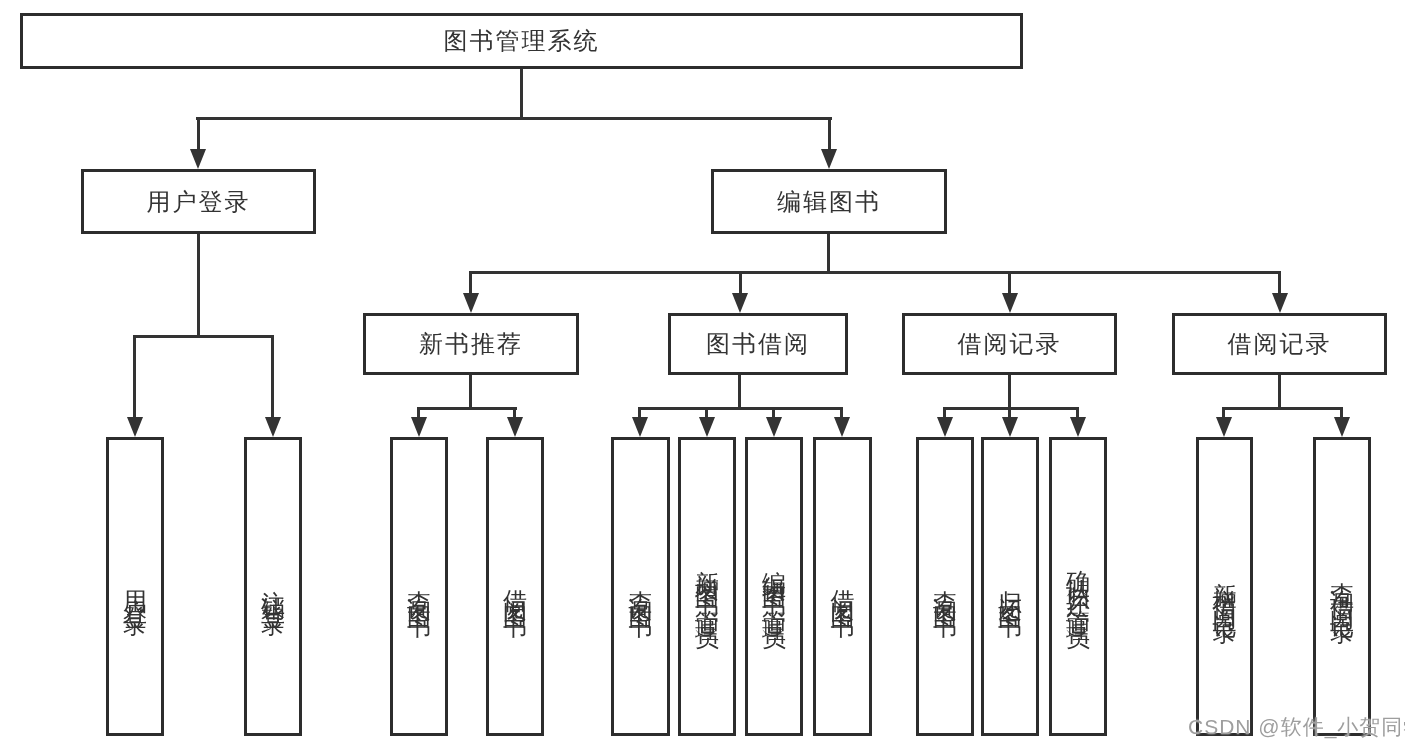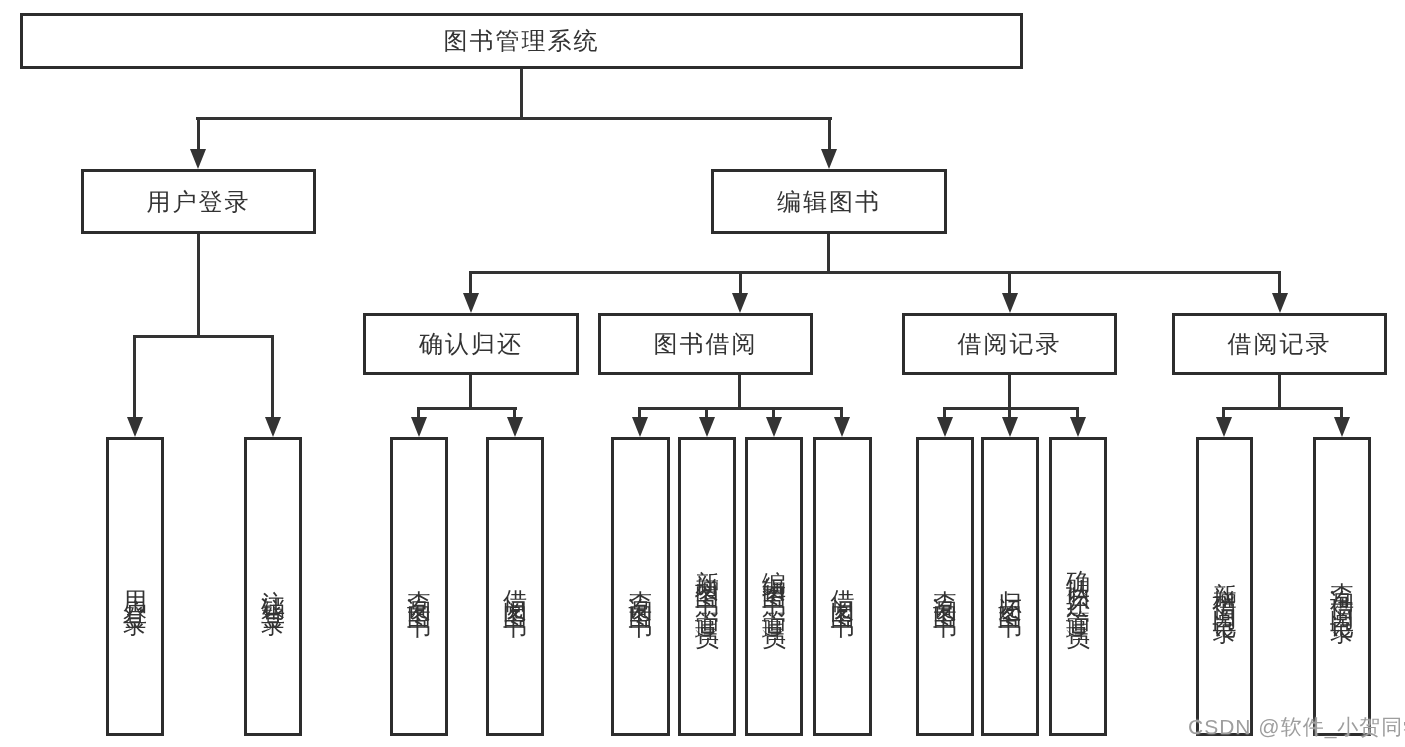--- a/index.html
+++ b/index.html
@@ -90,23 +90,23 @@
   <div class="vline" style="left:469px; top:271px; height:24px;"></div>
   <div class="vline" style="left:739px; top:271px; height:24px;"></div>
   <div class="vline" style="left:1008px; top:271px; height:24px;"></div>
   <div class="vline" style="left:1278px; top:271px; height:24px;"></div>
   <div class="arrow" style="left:463px; top:293px;"></div>
   <div class="arrow" style="left:732px; top:293px;"></div>
   <div class="arrow" style="left:1002px; top:293px;"></div>
   <div class="arrow" style="left:1272px; top:293px;"></div>
 
   <div class="node" style="left:363px; top:313px; width:216px; height:62px;">
-    <span class="lbl">确认归还</span>
+    <span class="lbl">新书推荐</span>
   </div>
-  <div class="node" style="left:598px; top:313px; width:215px; height:62px;">
+  <div class="node" style="left:668px; top:313px; width:180px; height:62px;">
     <span class="lbl">图书借阅</span>
   </div>
   <div class="node" style="left:902px; top:313px; width:215px; height:62px;">
     <span class="lbl">借阅记录</span>
   </div>
   <div class="node" style="left:1172px; top:313px; width:215px; height:62px;">
     <span class="lbl">借阅记录</span>
   </div>
 
   <div class="vline" style="left:469px; top:375px; height:34px;"></div>

